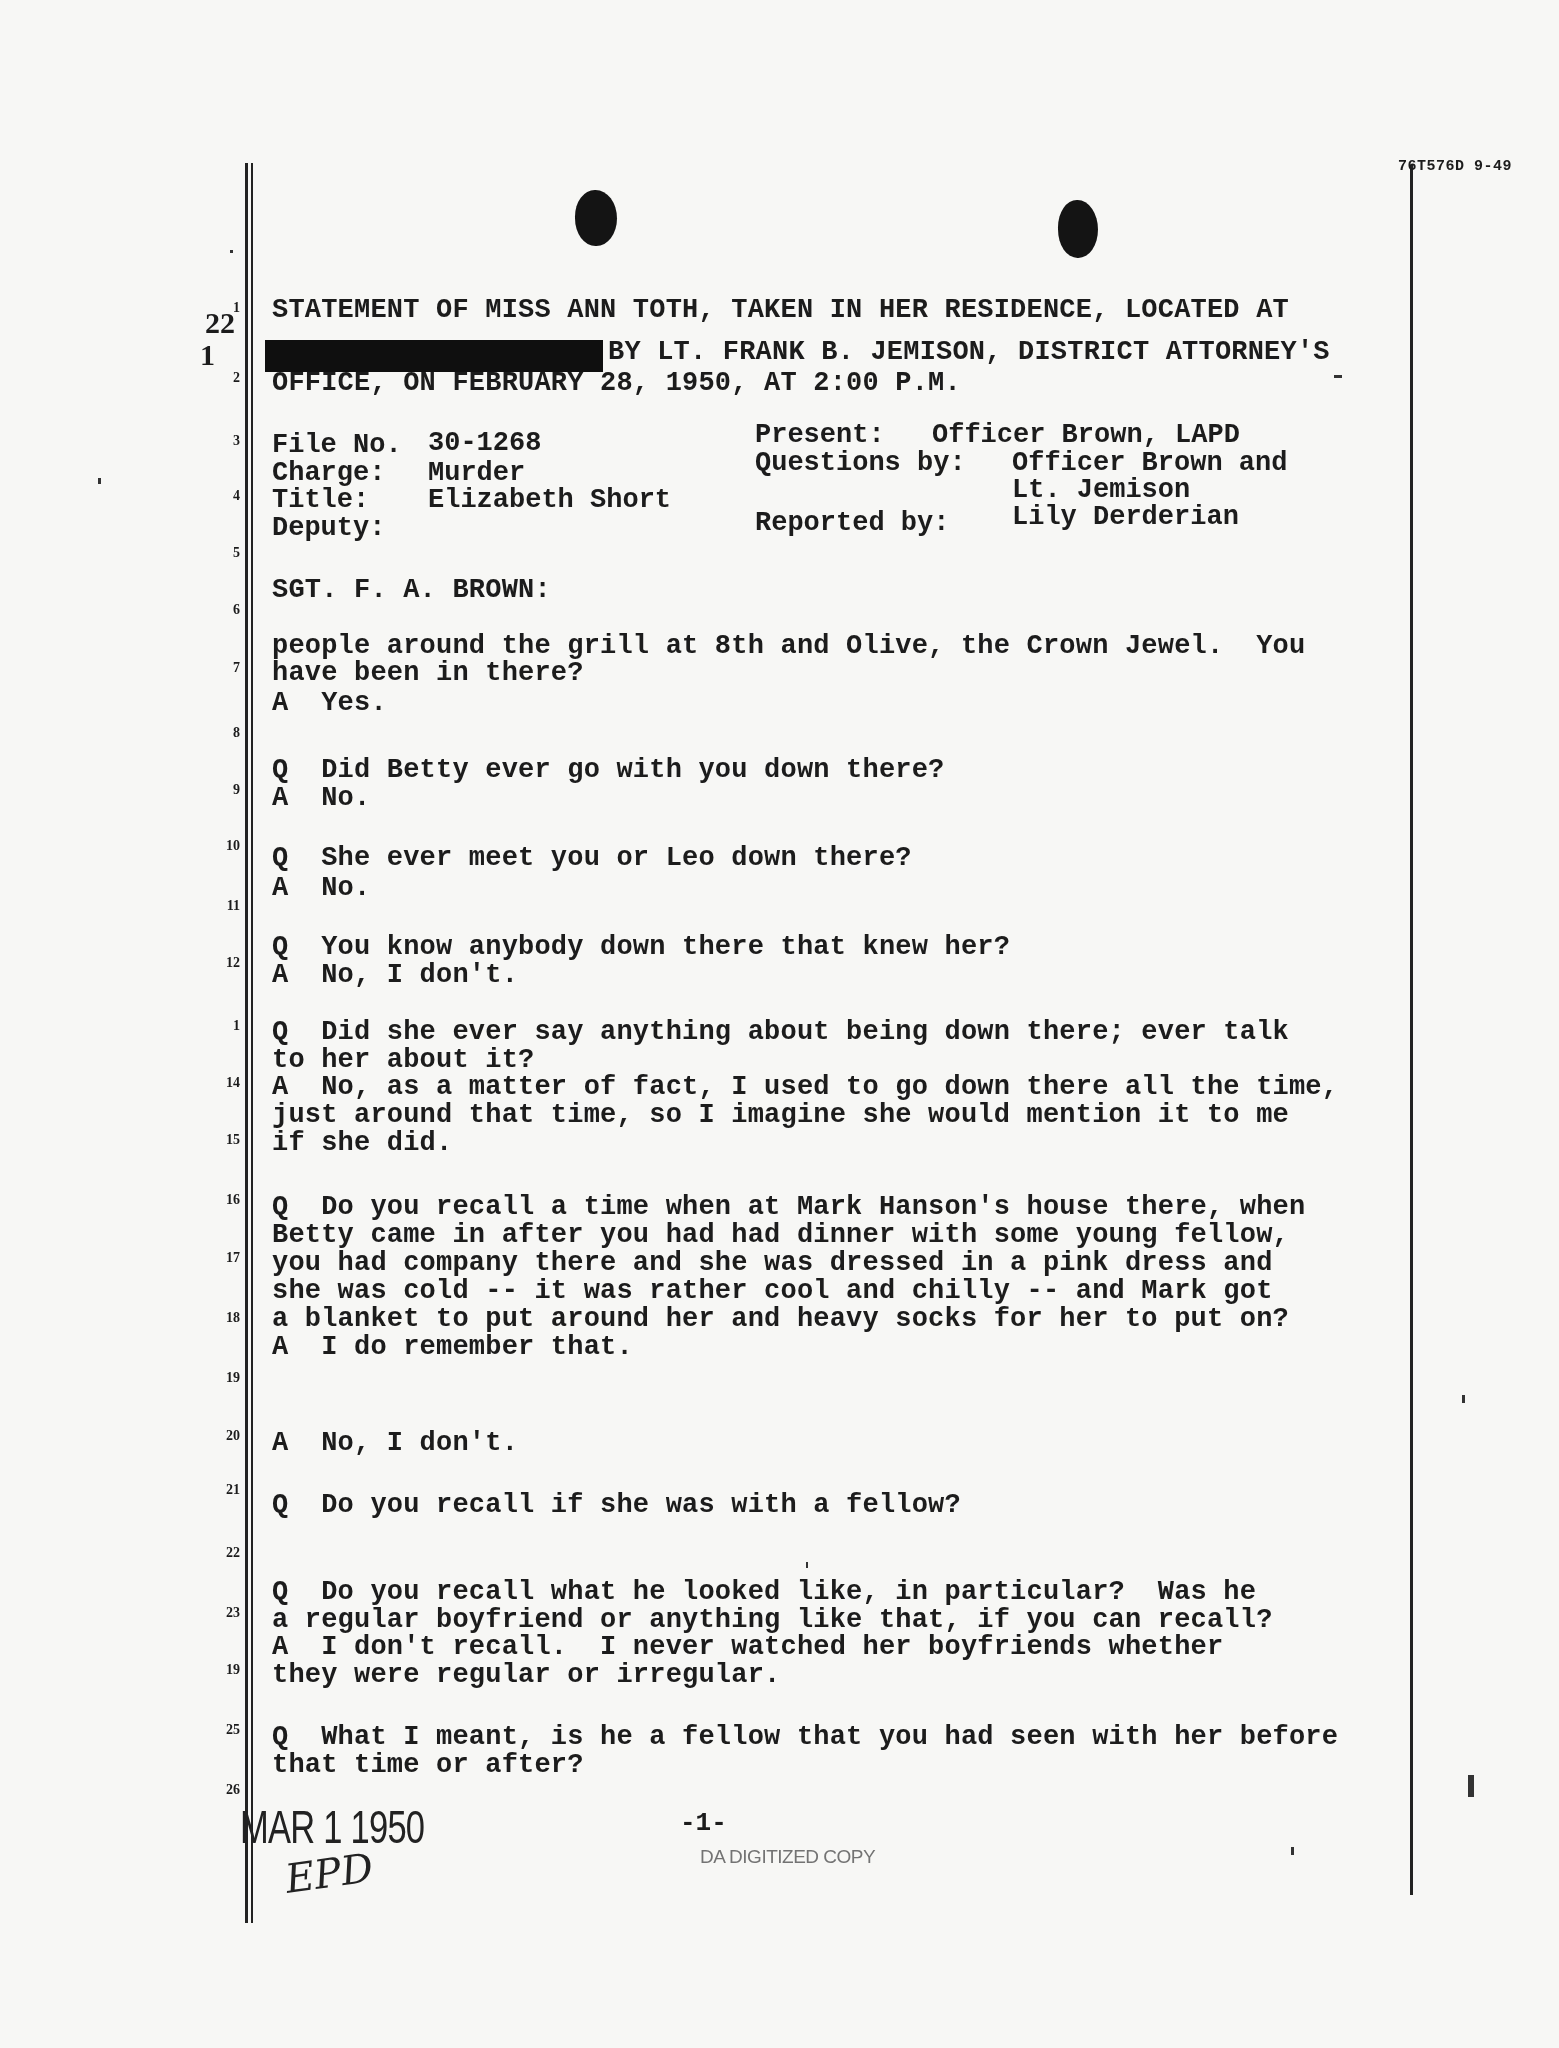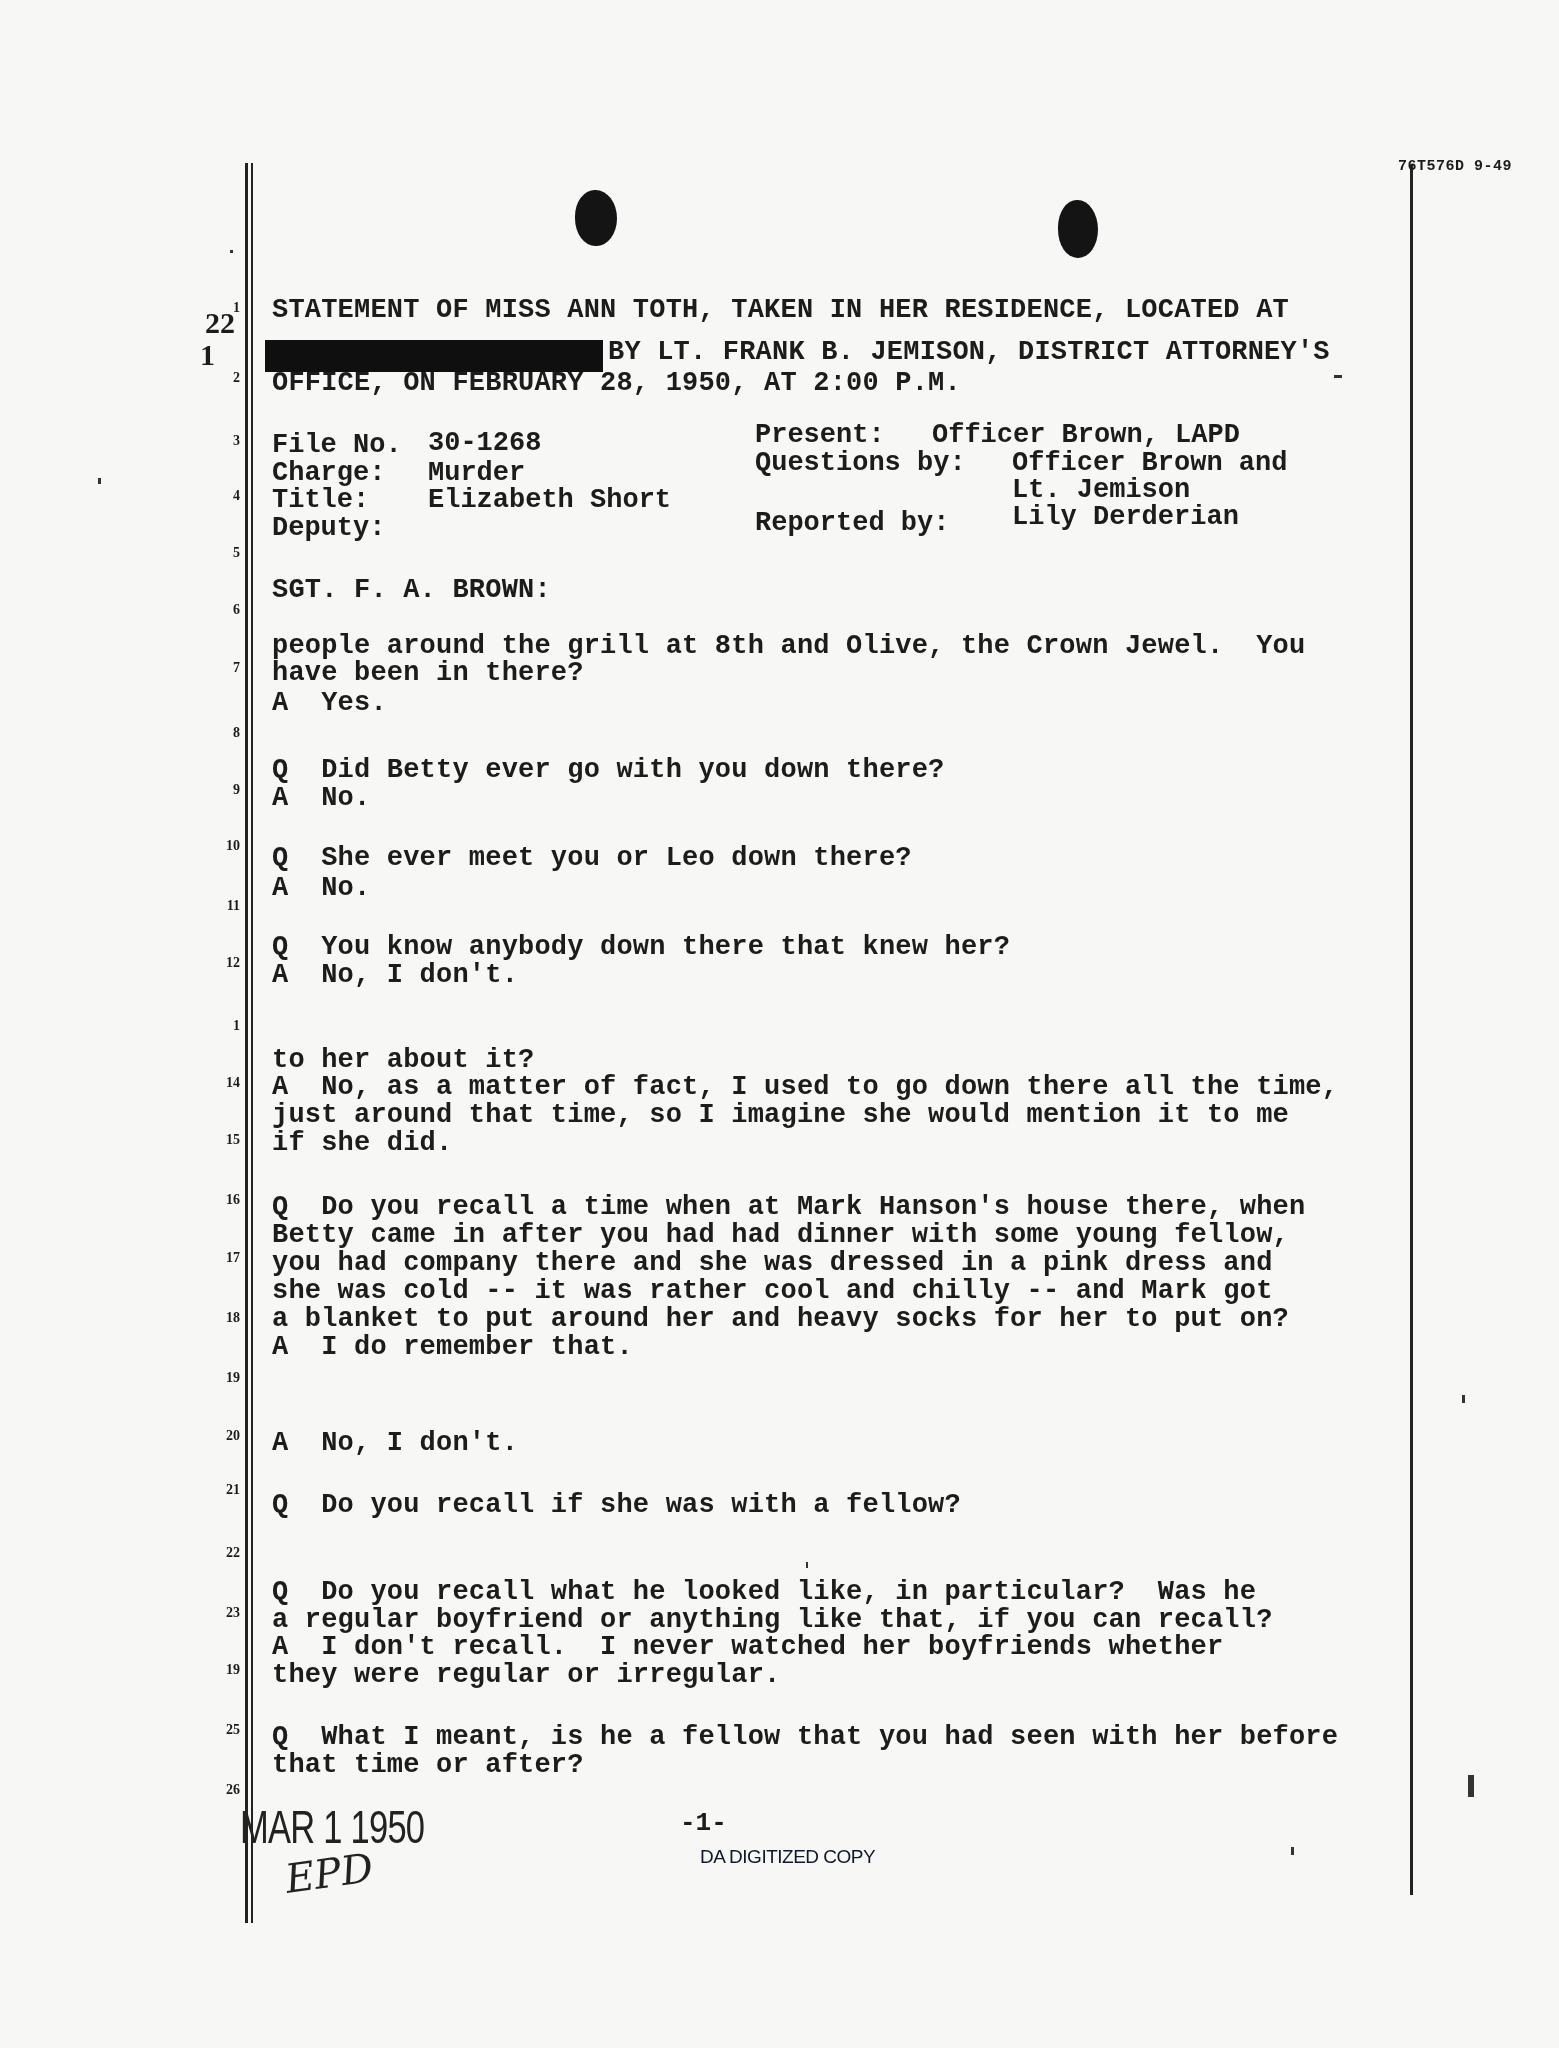--- a/index.html
+++ b/index.html
@@ -20,21 +20,21 @@
   .punch.right { left:1058px; top:200px; width:40px; height:58px; }
   .page-mark { position:absolute; left:185px; top:308px; font-size:30px; font-weight:bold; line-height:30px; text-align:right; width:50px; font-family:"Liberation Serif", serif;}
   .page-mark-sub { position:absolute; left:200px; top:338px; font-size:30px; font-weight:bold; font-family:"Liberation Serif", serif;}
   .lnum { position:absolute; left:222px; width:18px; text-align:right; font-size:14px; font-weight:bold; font-family:"Liberation Serif", serif; }
   .line { position:absolute; left:272px; font-size:27px; font-weight:bold; white-space:pre; letter-spacing:0.2px; line-height:30px; }
   .redact { position:absolute; left:265px; top:340px; width:338px; height:32px; background:#0f0f0f; }
   .col2 { position:absolute; font-size:27px; font-weight:bold; white-space:pre; line-height:30px; }
   .stamp { position:absolute; left:240px; top:1800px; font-size:46px; font-family:"Liberation Sans", sans-serif; letter-spacing:-1px; transform:scaleX(0.75); transform-origin:left top; color:#222; }
   .initials { position:absolute; left:285px; top:1850px; font-size:40px; font-style:italic; font-family:"DejaVu Serif", serif; transform:rotate(-8deg); color:#222; }
   .page-number { position:absolute; left:680px; top:1808px; font-size:26px; font-weight:bold; }
-  .digitized { position:absolute; left:700px; top:1846px; font-size:19px; font-family:"Liberation Sans", sans-serif; letter-spacing:-0.5px; color:#0f172a; }
+  .digitized { position:absolute; left:700px; top:1846px; font-size:19px; font-family:"Liberation Sans", sans-serif; letter-spacing:-0.5px; color:#737373; }
   .speck { position:absolute; background:#333; }
 </style>
 </head>
 <body>
 
 <div class="page">
   <div class="rule-left-a"></div>
   <div class="rule-left-b"></div>
   <div class="rule-right"></div>
 
@@ -101,20 +101,21 @@
 
   <div class="line" style="top:755px">Q  Did Betty ever go with you down there?</div>
   <div class="line" style="top:783px">A  No.</div>
 
   <div class="line" style="top:843px">Q  She ever meet you or Leo down there?</div>
   <div class="line" style="top:873px">A  No.</div>
 
   <div class="line" style="top:932px">Q  You know anybody down there that knew her?</div>
   <div class="line" style="top:960px">A  No, I don't.</div>
 
+  <div class="line" style="top:1017px">Q  Did she ever say anything about being down there; ever talk</div>
   <div class="line" style="top:1045px">to her about it?</div>
   <div class="line" style="top:1072px">A  No, as a matter of fact, I used to go down there all the time,</div>
   <div class="line" style="top:1100px">just around that time, so I imagine she would mention it to me</div>
   <div class="line" style="top:1128px">if she did.</div>
 
   <div class="line" style="top:1192px">Q  Do you recall a time when at Mark Hanson's house there, when</div>
   <div class="line" style="top:1220px">Betty came in after you had had dinner with some young fellow,</div>
   <div class="line" style="top:1248px">you had company there and she was dressed in a pink dress and</div>
   <div class="line" style="top:1304px">a blanket to put around her and heavy socks for her to put on?</div>
   <div class="line" style="top:1276px">she was cold -- it was rather cool and chilly -- and Mark got</div>

